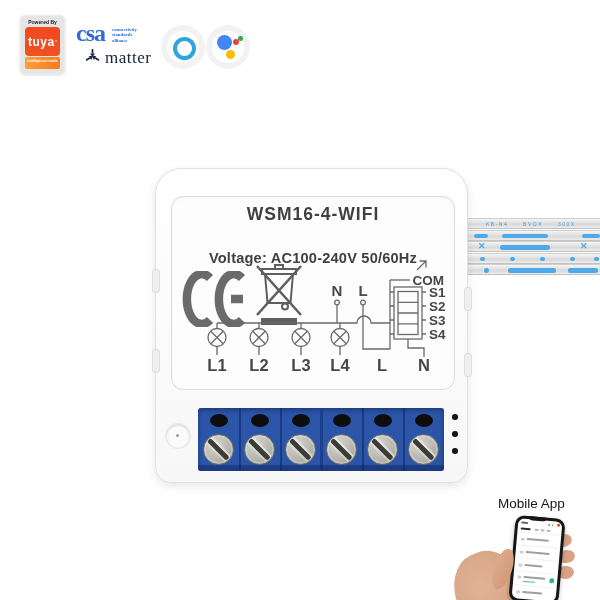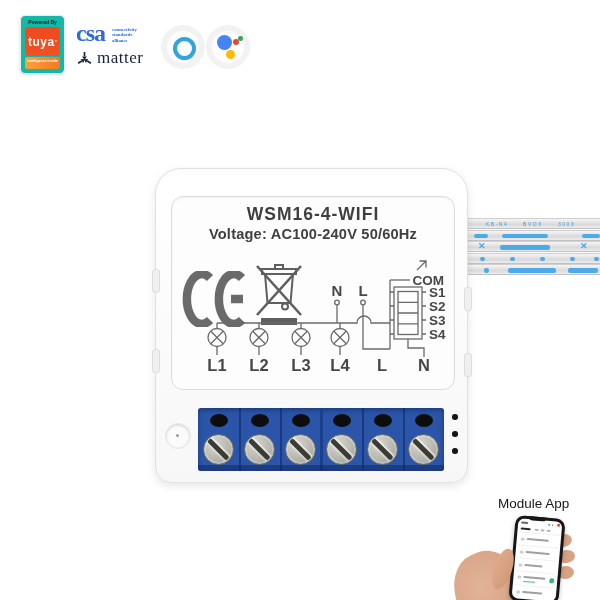--- a/index.html
+++ b/index.html
@@ -1,35 +1,35 @@
 <!DOCTYPE html>
 <html><head>
 <meta charset="utf-8">
 <style>
   html,body{margin:0;padding:0;background:#fff;}
   body{width:600px;height:600px;overflow:hidden;font-family:"Liberation Sans",sans-serif;}
   .stage{position:relative;width:600px;height:600px;background:#fff;overflow:hidden;}
   .abs{position:absolute;}
 
   
-  .tuya-badge{left:20px;top:15px;width:43px;height:57px;background:#14b8a6;border:1px solid #ececec;
+  .tuya-badge{left:20px;top:15px;width:43px;height:57px;background:#e5e5e5;border:1px solid #ececec;
     border-radius:5px;box-shadow:0 1px 3px rgba(0,0,0,.15);}
   .tuya-powered{left:0;top:3px;width:43px;text-align:center;font-size:5px;font-weight:bold;color:#222;}
   .tuya-box{left:4px;top:11px;width:35px;height:29px;border-radius:4px;
     background:linear-gradient(180deg,#f2491f,#f05123);display:flex;align-items:center;justify-content:center;}
   .tuya-word{color:#fff;font-weight:bold;font-size:12px;letter-spacing:.5px;}
   .tuya-deg{font-size:6px;vertical-align:super;}
   .tuya-band{left:4px;top:41px;width:35px;height:12px;border-radius:2px;
     background:linear-gradient(90deg,#f9a13a,#f47b20);color:#fff;font-size:3.5px;line-height:4.5px;
     text-align:center;padding-top:1.5px;box-sizing:border-box;font-weight:bold;}
 
   .csa-badge{left:76px;top:24px;width:95px;height:48px;font-family:Liberation Serif, serif;}
   .csa-word{left:0;top:-4px;font-size:24px;font-weight:bold;color:#2e6bd9;letter-spacing:-1px;}
   .csa-lines{left:36px;top:3px;font-size:4.8px;line-height:5.4px;color:#2e6bd9;font-weight:bold;}
-  .matter-row{left:0;top:24px;display:flex;align-items:flex-end;gap:4px;}
+  .matter-row{left:8px;top:24px;display:flex;align-items:flex-start;gap:4px;}
   .matter-word{font-size:17px;color:#16213c;letter-spacing:.5px;}
 
   .voice-circle{width:44px;height:44px;border-radius:50%;background:#f2f2f2;top:25px;}
   .alexa-circle{left:161px;}
   .google-circle{left:206px;}
   .voice-inner{left:6px;top:6px;width:32px;height:32px;border-radius:50%;background:#fff;}
   .alexa-ring{left:12px;top:12px;width:15px;height:15px;border-radius:50%;border:4.5px solid #31a3dd;background:#fff;}
   .gdot{border-radius:50%;}
   .gdot-blue{left:11px;top:10px;width:15px;height:15px;background:#4285f4;}
   .gdot-red{left:27px;top:14px;width:6px;height:6px;background:#ea4335;}
@@ -49,21 +49,21 @@
   .wx{position:absolute;color:#4da9e8;font-size:9px;font-weight:bold;top:-1px;line-height:11px;}
   .wire-print{position:absolute;left:22px;top:2px;font-size:5px;color:#3f9fe0;letter-spacing:1.5px;word-spacing:12px;white-space:nowrap;}
 
   
   .device{left:155px;top:168px;width:311px;height:313px;background:linear-gradient(180deg,#ffffff,#f7f7f7);
     border:1px solid #e0e0e0;border-radius:26px 26px 16px 16px;box-shadow:0 3px 8px rgba(0,0,0,.10);z-index:2;}
   .groove{width:6px;height:22px;background:#efefef;border:1px solid #dedede;border-radius:3px;}
   .panel{left:15px;top:27px;width:282px;height:192px;background:#fdfdfd;border:1px solid #dcdcdc;border-radius:12px;
     box-shadow:inset 0 1px 3px rgba(0,0,0,.05);}
   .model-line{left:0;top:7px;width:282px;text-align:center;font-size:17.5px;font-weight:bold;color:#3f3f3f;letter-spacing:1px;}
-  .spec-line{left:0;width:282px;text-align:center;font-size:14.6px;font-weight:bold;color:#3f3f3f;letter-spacing:.2px;}
+  .spec-line{left:0;width:282px;text-align:center;font-size:14.6px;font-weight:bold;color:#3f3f3f;letter-spacing:.2px;margin-top:24px;}
   .volt-line{top:29px;}
   .load-line{top:49px;}
   .ce-svg{left:10px;top:74px;}
   .weee-svg{left:84px;top:64px;}
   .diagram-svg{left:0;top:56px;}
 
   
   .tblock{left:42px;top:239px;width:246px;height:63px;background:#2b55a9;border-radius:3px;
     box-shadow:inset 0 2px 5px rgba(0,0,30,.35);}
   .tsep{position:absolute;top:0;width:1.5px;height:63px;background:rgba(12,34,92,.55);}
@@ -302,21 +302,21 @@
 
     <div class="abs push-circle">
         <i class="abs push-dot"></i>
       </div>
     <i class="abs side-dot" style="top:245px;"></i>
     <i class="abs side-dot" style="top:262px;"></i>
     <i class="abs side-dot" style="top:279px;"></i>
   </div>
 
 
-  <div class="abs mobile-app-label">Module App</div>
+  <div class="abs mobile-app-label">Mobile App</div>
   <div class="abs phone-wrap">
     <i class="finger" style="left:105px;top:24px;transform:rotate(-12deg);"></i>
     <i class="finger" style="left:108px;top:40px;transform:rotate(-8deg);"></i>
     <i class="finger" style="left:107px;top:56px;transform:rotate(-5deg);"></i>
     <div class="palm"></div>
     <div class="phone">
       <div class="screen">
         <i class="sbar" style="left:3px;top:3px;width:7px;height:1.5px;background:#666;"></i>
         <i class="sbar" style="left:30px;top:3px;width:1.5px;height:1.5px;background:#888;"></i>
         <i class="sbar" style="left:33.5px;top:3px;width:1.5px;height:1.5px;background:#888;"></i>

